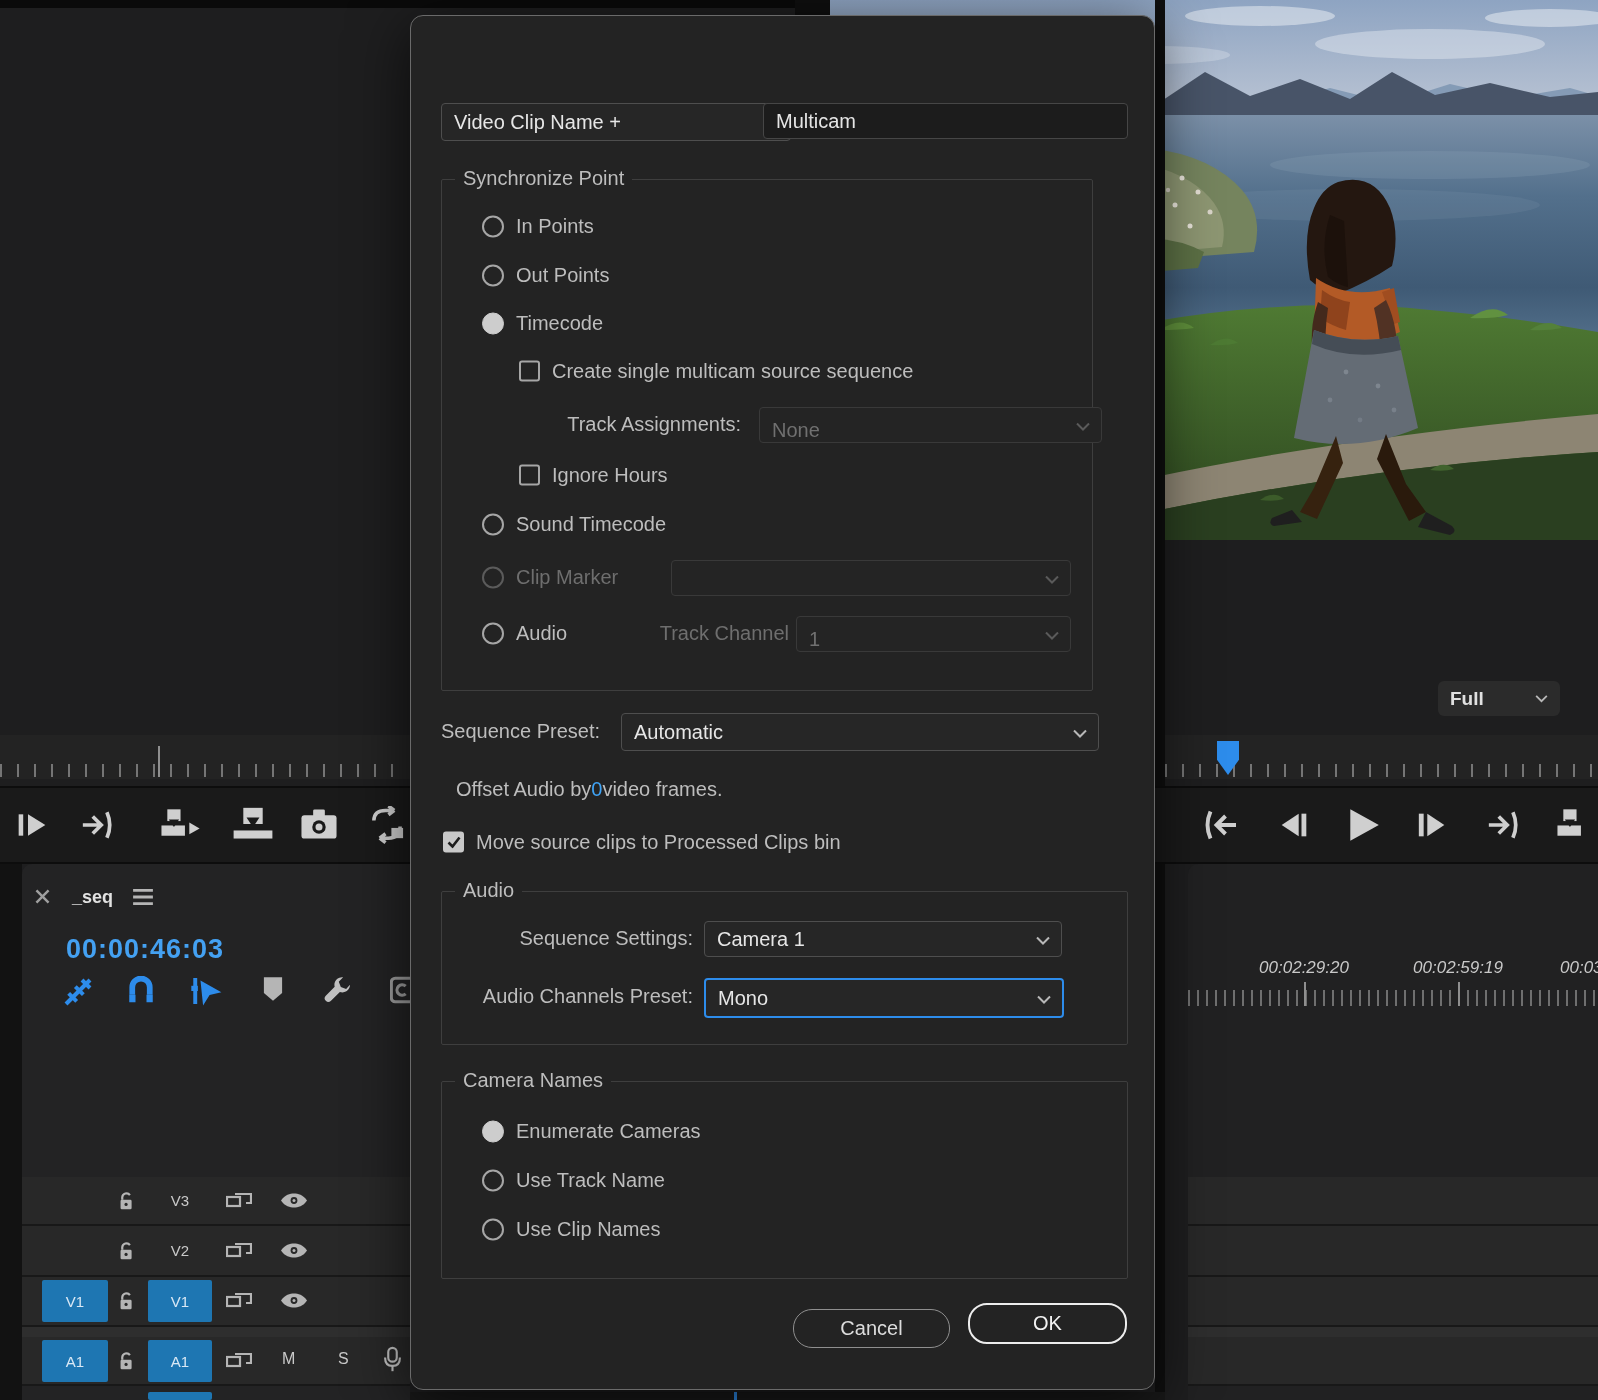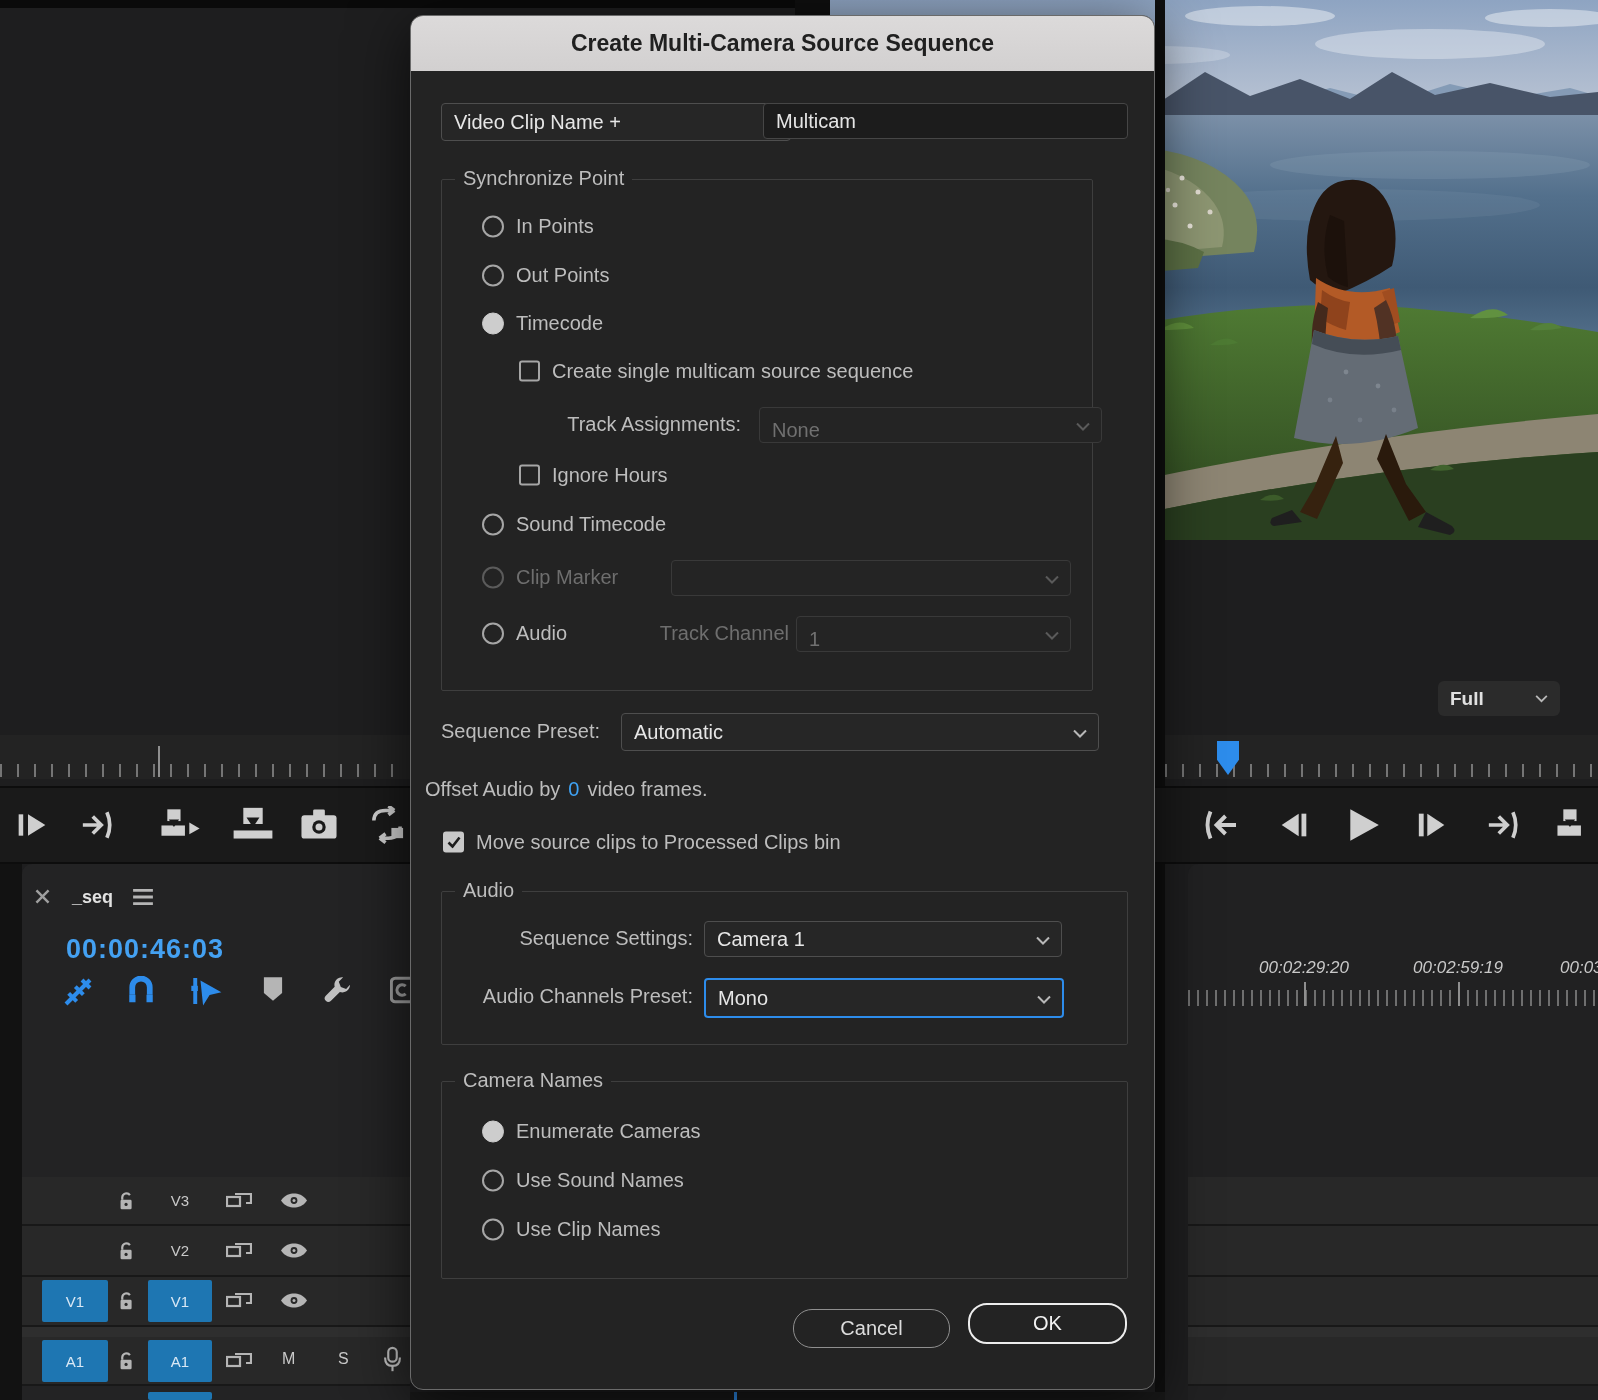--- a/index.html
+++ b/index.html
@@ -409,21 +409,20 @@
     <div class="abs trackrow" style="left:0;top:362px;width:433px;height:51px;"></div>
     <div class="abs trackrow" style="left:0;top:413px;width:433px;height:50px;"></div>
     <div class="abs spacer-strip" style="left:0;top:463px;width:433px;height:10px;"></div>
     <div class="abs trackrow" style="left:0;top:473px;width:433px;height:49px;"></div>
   </div>
 
   <div class="abs" style="left:410px;top:1392px;width:755px;height:8px;background:#191919;"></div>
   <div class="abs" style="left:734px;top:1392px;width:3px;height:8px;background:#2d8ceb;"></div>
 
   <div class="abs dialog">
-    <div class="abs titlebar">Create Multi-Camera Source Sequence</div>
 
     <div class="sel" style="left:30px;top:87px;width:302px;height:36px;">
       <span>Video Clip Name +</span>
       <span class="chev">
         <svg width="14" height="9" viewBox="0 0 14 9">
             <path d="M1 1l6 6 6-6" stroke="#b8b8b8" stroke-width="2" fill="none"></path>
           </svg></span>
     </div>
     <input class="nameinput" style="left: 352px; top: 87px; width: 339px; height: 34px;" value="Multicam">
 
@@ -493,21 +492,21 @@
       <span class="lbl">Sequence Preset:</span>
     </div>
     <div class="sel" style="left:210px;top:697px;width:430px;height:36px;">
       <span>Automatic</span>
       <span class="chev">
         <svg width="14" height="9" viewBox="0 0 14 9">
             <path d="M1 1l6 6 6-6" stroke="#b8b8b8" stroke-width="2" fill="none"></path>
           </svg></span>
     </div>
 
-    <div class="row" style="left:14px;top:773px;gap:8px;">
+    <div class="row" style="left:45px;top:773px;gap:0;">
       <span class="lbl">Offset Audio by</span>
       <span class="lbl blue0">0</span>
       <span class="lbl">video frames.</span>
     </div>
 
     <div class="row" style="left:32px;top:826px;">
       <span class="cb checked">
         <svg width="14" height="12" viewBox="0 0 14 12">
             <path d="M1.5 6l4 4 7-9" stroke="#1e1e1e" stroke-width="2.6" fill="none"></path>
           </svg>
@@ -539,21 +538,21 @@
     </div>
 
     <div class="group" style="left:30px;top:1065px;width:685px;height:196px;"></div>
     <span class="legend" style="left:44px;top:1053px;">Camera Names</span>
     <div class="row" style="left:71px;top:1115px;">
       <span class="radio sel" style="position:static;padding:0;border-radius:50%;"></span>
       <span class="lbl">Enumerate Cameras</span>
     </div>
     <div class="row" style="left:71px;top:1164px;">
       <span class="radio"></span>
-      <span class="lbl">Use Sound Names</span>
+      <span class="lbl">Use Track Name</span>
     </div>
     <div class="row" style="left:71px;top:1213px;">
       <span class="radio"></span>
       <span class="lbl">Use Clip Names</span>
     </div>
 
     <div class="pill cancel" style="left:382px;top:1287px;width:155px;height:37px;">Cancel</div>
     <div class="pill ok" style="left:557px;top:1287px;width:155px;height:37px;">OK</div>
   </div>
 

